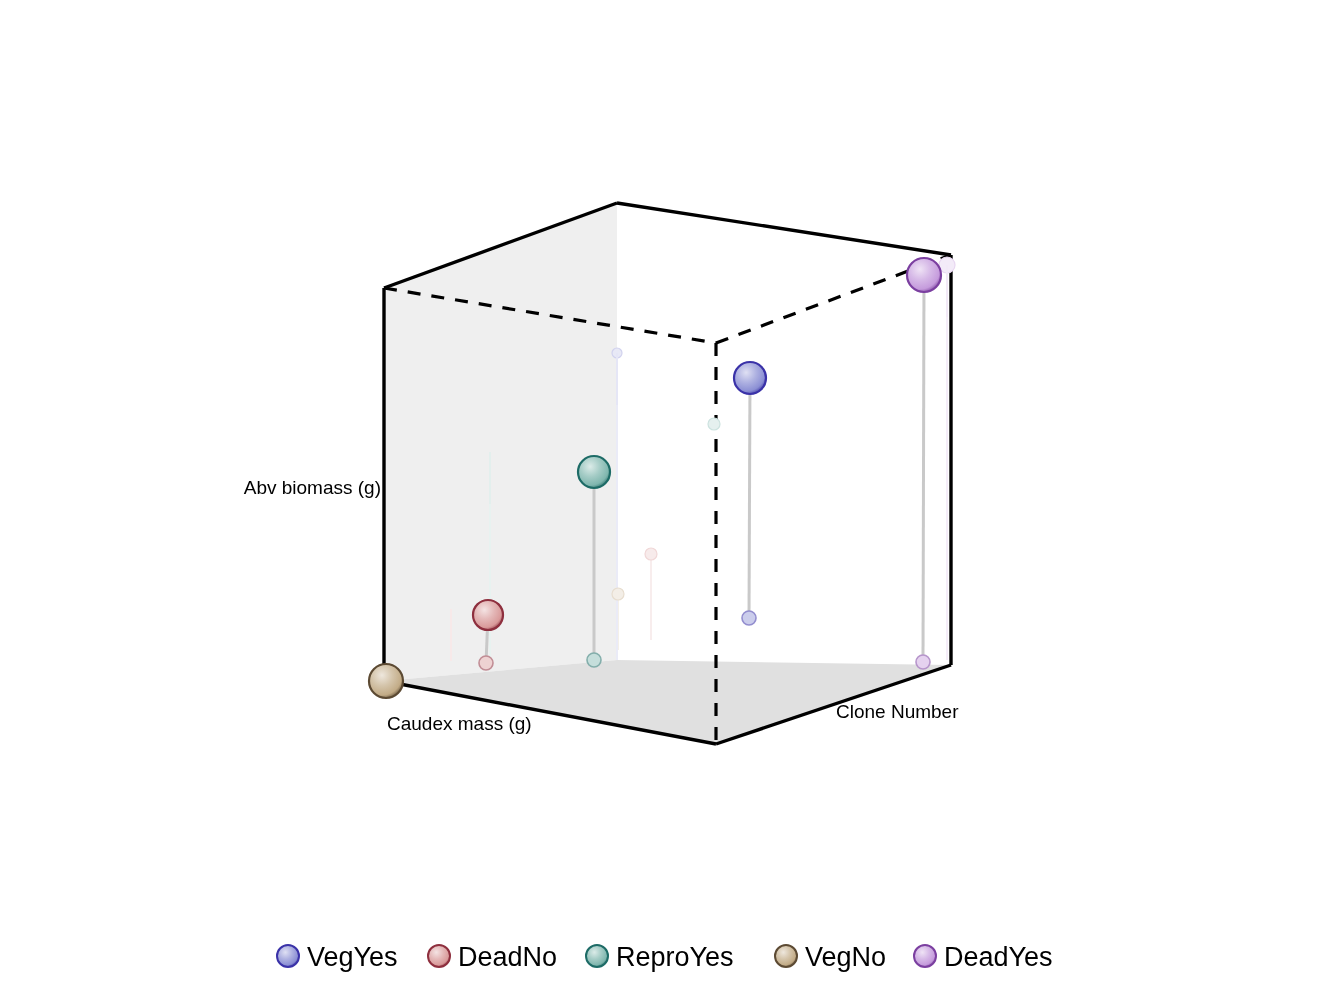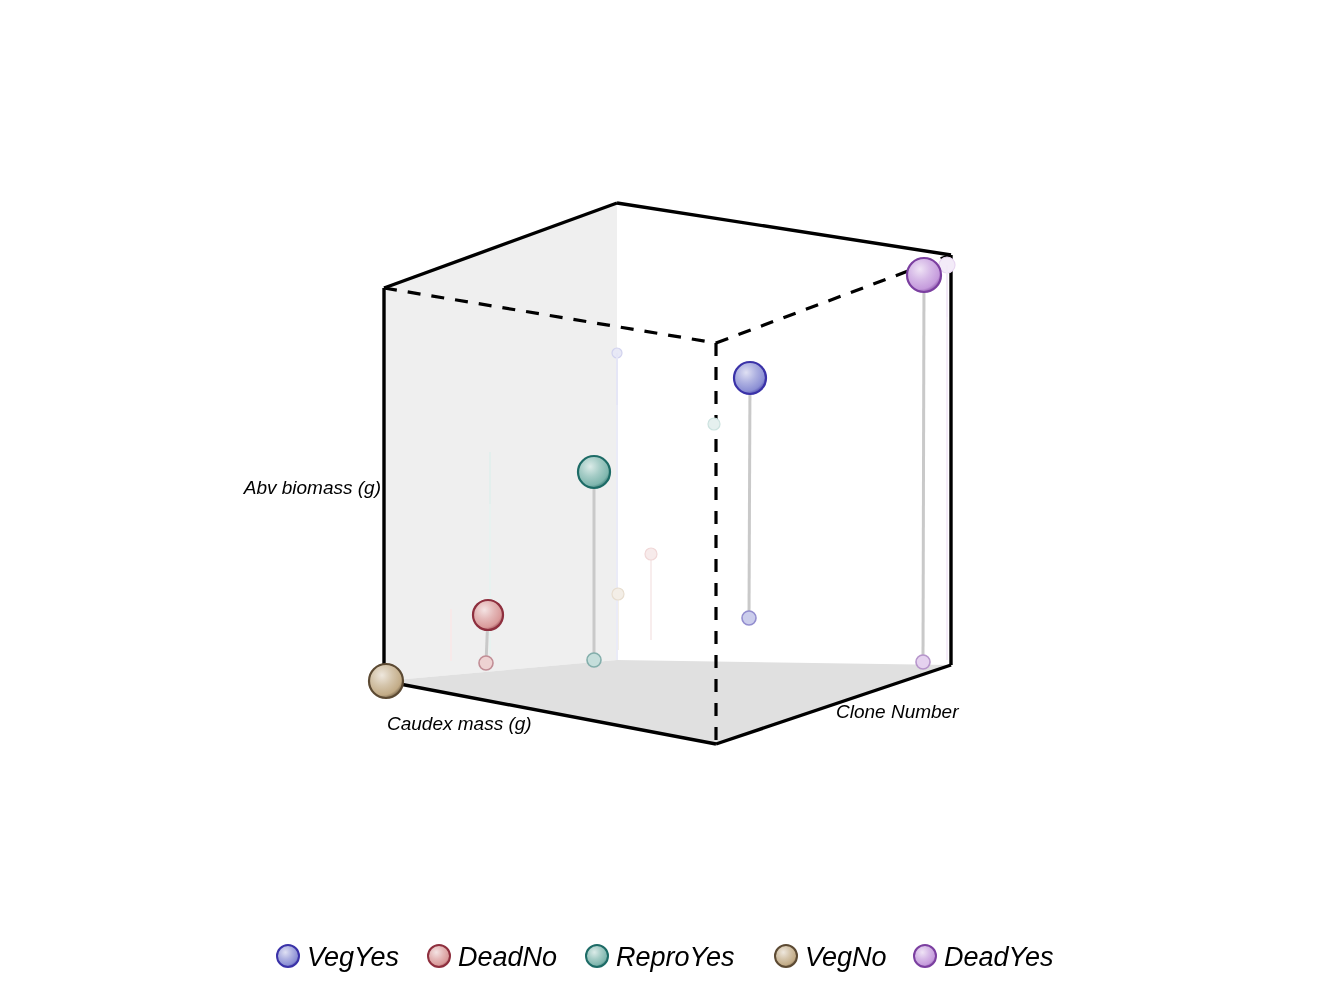--- a/index.html
+++ b/index.html
@@ -13,21 +13,20 @@
     font-family: "Liberation Sans", sans-serif;
     overflow: hidden;
     position: relative;
   }
   #plot-root {
     position: absolute;
     left: 0;
     top: 0;
     width: 1333px;
     height: 1000px;
-    font-style: italic;
   }
   svg {
     display: block;
   }
   .axis-label {
     font-family: "Liberation Sans", sans-serif;
     font-size: 19px;
     fill: #000000;
   }
   .legend-label {

